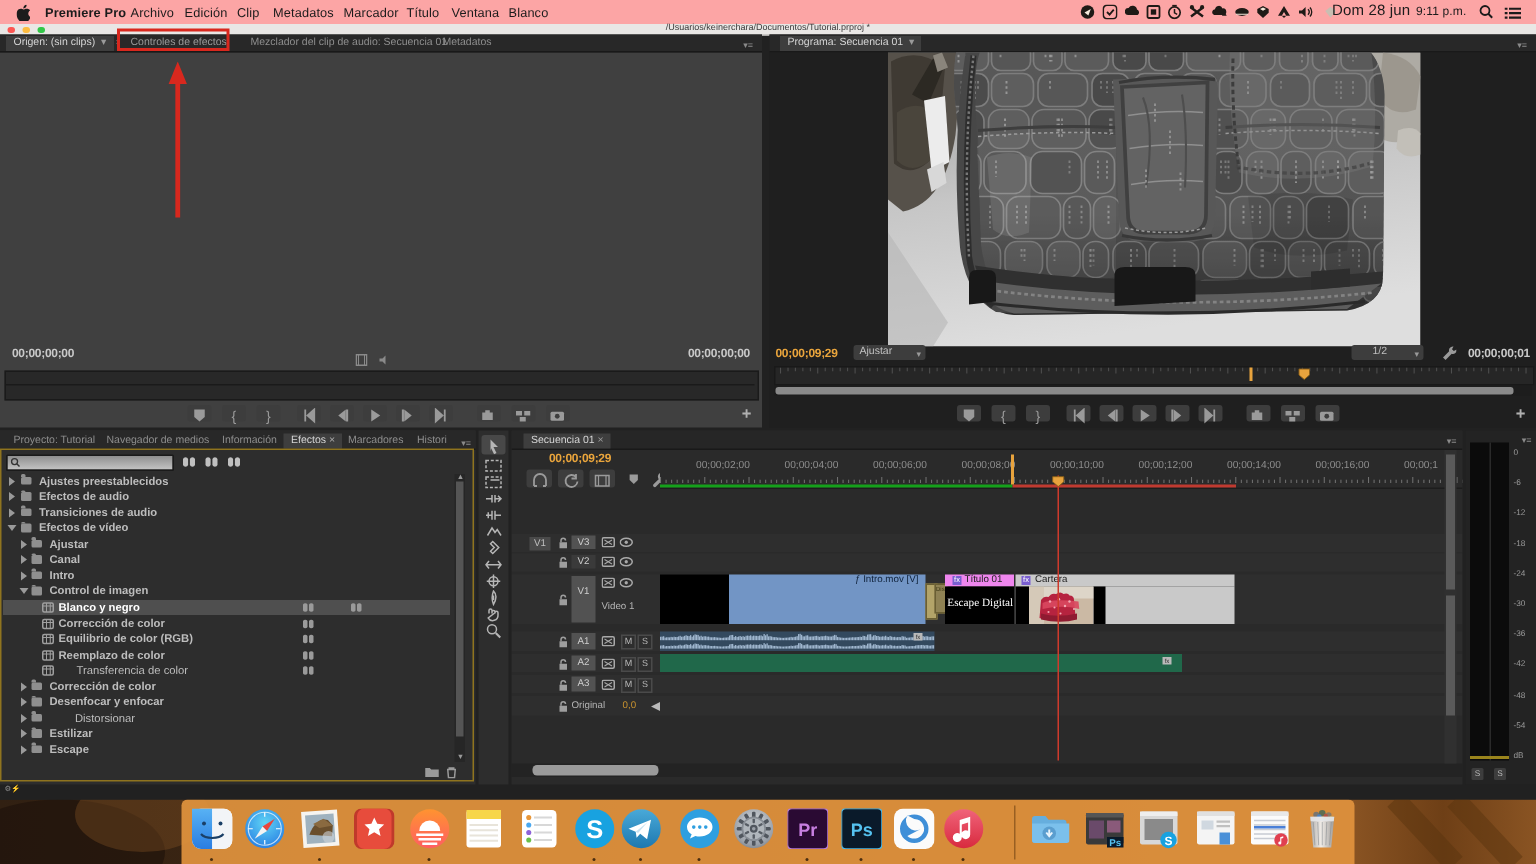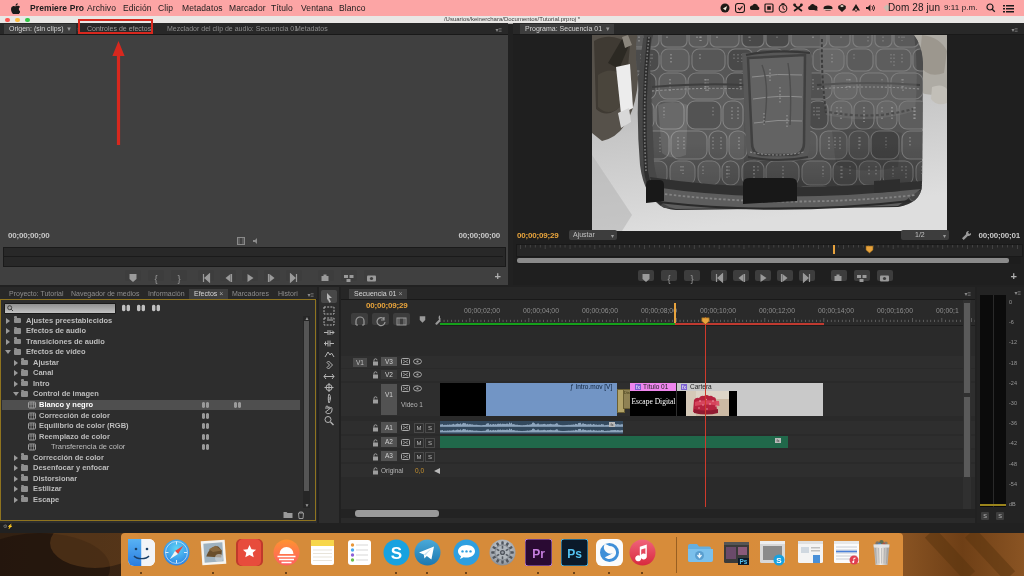--- a/index.html
+++ b/index.html
@@ -759,21 +759,21 @@
         <path d="M1 2a1.7 1.7 0 0 1 3 0v4a1.7 1.7 0 0 1-3 0zM5 2a1.7 1.7 0 0 1 3 0v4a1.7 1.7 0 0 1-3 0z" fill="#9a9a9a"></path>
       </svg>
       <div class="tri triR" style="left:14px;top:167.7px;"></div>
       <div class="fold" style="left:21px;top:167.7px;"></div>
       <div class="abs" style="left:33px;top:165.7px;height:10.5px;line-height:10.5px;font-size:7.5px;font-weight:bold;color:#bdbdbd;white-space:nowrap;">Corrección de color</div>
       <div class="tri triR" style="left:14px;top:178.2px;"></div>
       <div class="fold" style="left:21px;top:178.2px;"></div>
       <div class="abs" style="left:33px;top:176.2px;height:10.5px;line-height:10.5px;font-size:7.5px;font-weight:bold;color:#bdbdbd;white-space:nowrap;">Desenfocar y enfocar</div>
       <div class="tri triR" style="left:14px;top:188.8px;"></div>
       <div class="fold" style="left:21px;top:188.8px;"></div>
-      <div class="abs" style="left:33px;top:186.8px;height:10.5px;line-height:10.5px;font-size:7.5px;font-weight:bold;color:#bdbdbd;white-space:nowrap;">Distorsionar</div>
+      <div class="abs" style="left:50px;top:186.8px;height:10.5px;line-height:10.5px;font-size:7.5px;font-weight:normal;color:#bdbdbd;white-space:nowrap;">Distorsionar</div>
       <div class="tri triR" style="left:14px;top:199.3px;"></div>
       <div class="fold" style="left:21px;top:199.3px;"></div>
       <div class="abs" style="left:33px;top:197.3px;height:10.5px;line-height:10.5px;font-size:7.5px;font-weight:bold;color:#bdbdbd;white-space:nowrap;">Estilizar</div>
       <div class="tri triR" style="left:14px;top:209.9px;"></div>
       <div class="fold" style="left:21px;top:209.9px;"></div>
       <div class="abs" style="left:33px;top:207.9px;height:10.5px;line-height:10.5px;font-size:7.5px;font-weight:bold;color:#bdbdbd;white-space:nowrap;">Escape</div>
     </div>
     <div class="tools">
       <div class="abs" style="left:2px;top:3px;width:16px;height:13px;background:#484848;border-radius:2px;"></div>
       <svg class="abs" style="left:4px;top:5px" width="12" height="11" viewBox="0 0 12 11">

